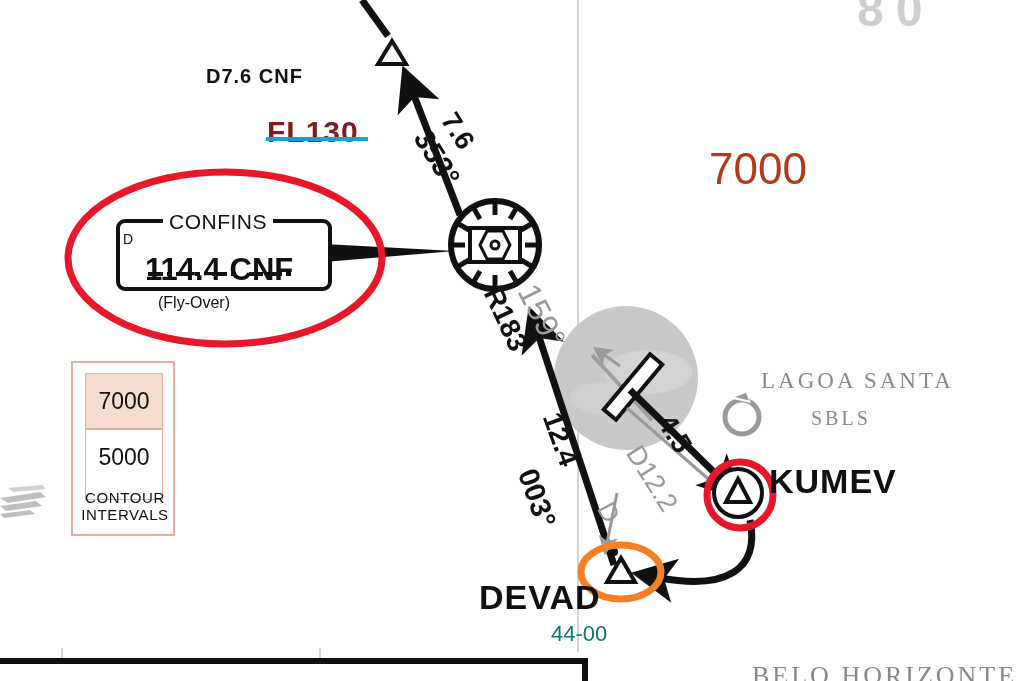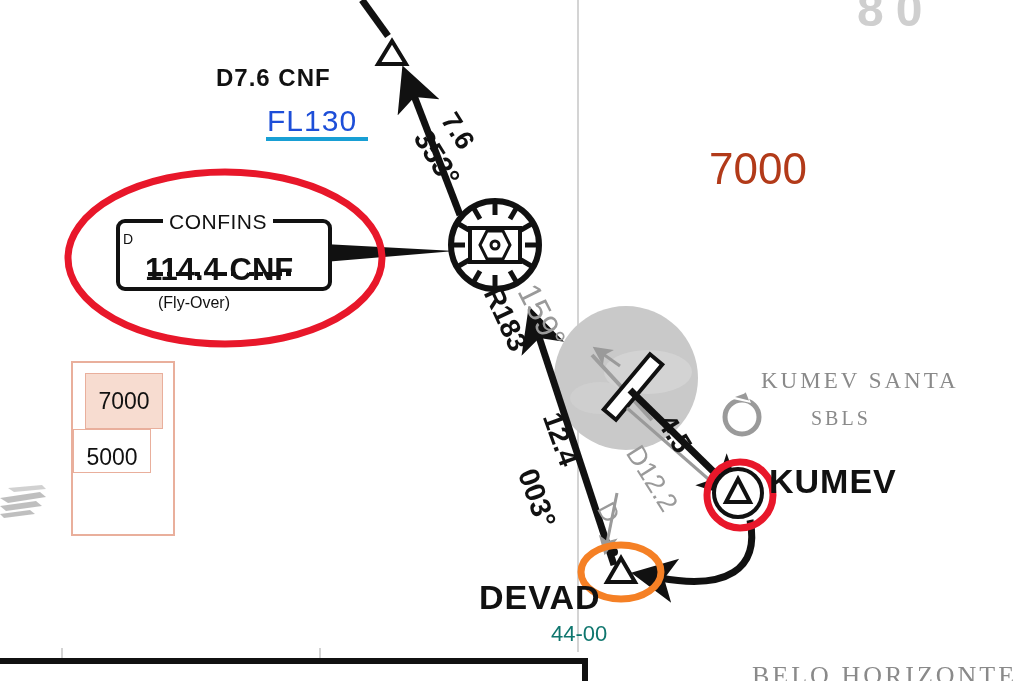--- a/index.html
+++ b/index.html
@@ -8,21 +8,21 @@
     font-family:"Liberation Sans", sans-serif;
     -webkit-font-smoothing:antialiased;
   }
   #chart-root{position:absolute;left:0;top:0;width:1023px;height:681px;background:#fff;}
   svg.layer{position:absolute;left:0;top:0;width:1023px;height:681px;overflow:visible;}
 
   .txt{position:absolute;white-space:pre;line-height:1;}
 
   
   .t-fix-black{font-weight:bold;color:#111111;letter-spacing:1px;}
-  .t-cyan{font-weight:normal;color:#1d4ed8;letter-spacing:1px;}
+  .t-cyan{font-weight:bold;color:#7f1d1d;letter-spacing:1px;margin-top:11px;}
   .t-gray-serif{font-family:"Liberation Serif", serif;color:#8a8a8a;letter-spacing:3px;}
   .t-gray{color:#0f766e;}
   .t-rust{color:#B23A19;}
   .t-lgray{color:#cfcfcf;font-weight:bold;}
   .t-rot{font-weight:bold;color:#111;transform-origin:0 0;}
   .t-rot-gray{color:#9a9a9a;transform-origin:0 0;}
 
   
   #navaid-box{
     position:absolute;left:116px;top:219px;width:208px;height:64px;
@@ -42,21 +42,21 @@
   
   #contour-legend{
     position:absolute;left:71px;top:361px;width:104px;height:175px;
     border:2px solid #E9AF9C;background:#fff;box-sizing:border-box;
   }
   #contour-cell-7000{
     position:absolute;left:12px;top:10px;width:78px;height:56px;
     background:#F7DCD0;border:1px solid #E9AF9C;box-sizing:border-box;
   }
   #contour-cell-5000{
-    position:absolute;left:0;top:66px;width:78px;height:44px;
+    position:absolute;left:12px;top:66px;width:78px;height:71px;
     background:#fff;border:1px solid #E9AF9C;box-sizing:border-box;
   }
   .contour-val{position:absolute;width:100%;text-align:center;top:14px;font-size:23px;color:#111;}
   #contour-caption{
     position:absolute;left:0;top:126px;width:104px;text-align:center;
     font-size:15px;color:#111;letter-spacing:.6px;line-height:17px;
   }
 </style>
 </head>
 <body>
@@ -157,41 +157,41 @@
       <polygon points="738,479 750,502 726,502" fill="#ffffff" stroke="#111111" stroke-width="4"></polygon>
     </g>
   </svg>
 
   <svg class="layer">
     <ellipse cx="225" cy="258" rx="157" ry="86" fill="none" stroke="#E8172A" stroke-width="7"></ellipse>
     <circle cx="740" cy="495" r="33" fill="none" stroke="#E8172A" stroke-width="7"></circle>
     <ellipse cx="621" cy="572" rx="40" ry="27" fill="none" stroke="#F58025" stroke-width="7"></ellipse>
   </svg>
 
-  <div class="txt t-fix-black" style="left:216px;top:66px;font-size:24px;">D7.6 CNF</div>
+  <div class="txt t-fix-black" style="left:206px;top:66px;font-size:20px;">D7.6 CNF</div>
   <div class="txt t-cyan" style="left:267px;top:106px;font-size:30px;">FL130</div>
   <div style="position:absolute;left:266px;top:137px;width:102px;height:4px;background:#189FD4;"></div>
 
   <div class="txt t-rot" style="left:459px;top:108px;font-size:27px;transform:rotate(58deg);">7.6</div>
   <div class="txt t-rot" style="left:433px;top:125px;font-size:29px;transform:rotate(58deg);">353°</div>
 
   <div class="txt t-rot" style="left:504px;top:283px;font-size:28px;transform:rotate(65deg);">R183</div>
   <div class="txt t-rot-gray" style="left:541px;top:279px;font-size:32px;transform:rotate(63deg);">159°</div>
 
   <div class="txt t-rot" style="left:564px;top:409px;font-size:28px;transform:rotate(70deg);">12.4</div>
   <div class="txt t-rot" style="left:540px;top:465px;font-size:29px;transform:rotate(70deg);">003°</div>
 
   <div class="txt t-rot" style="left:676px;top:410px;font-size:28px;transform:rotate(58deg);">4.5</div>
   <div class="txt t-rot-gray" style="left:644px;top:441px;font-size:27px;transform:rotate(58deg);">D12.2</div>
   <div class="txt t-rot-gray" style="left:616px;top:498px;font-size:26px;transform:rotate(62deg);">D</div>
 
   <div class="txt t-fix-black" style="left:479px;top:580px;font-size:34px;">DEVAD</div>
   <div class="txt t-fix-black" style="left:769px;top:464px;font-size:34px;">KUMEV</div>
 
-  <div class="txt t-gray-serif" style="left:761px;top:369px;font-size:23px;">KUMEV SANTA</div>
+  <div class="txt t-gray-serif" style="left:761px;top:369px;font-size:23px;">LAGOA SANTA</div>
   <div class="txt t-gray-serif" style="left:811px;top:408px;font-size:20px;">SBLS</div>
   <div class="txt t-gray-serif" style="left:752px;top:663px;font-size:26px;">BELO HORIZONTE</div>
 
   <div class="txt t-rust" style="left:709px;top:147px;font-size:44px;">7000</div>
   <div class="txt t-lgray" style="left:857px;top:-14px;font-size:48px;letter-spacing:12px;">80</div>
 
   <div class="txt t-gray" style="left:551px;top:623px;font-size:22px;">44-00</div>
 
   <div id="navaid-box"></div>
   <div id="navaid-ident-name">CONFINS</div>
@@ -214,15 +214,19 @@
     <div class="morse" style="left:286px;top:272px;width:5px;"></div>
   </div>
 
   <div id="contour-legend">
     <div id="contour-cell-7000">
       <div class="contour-val">7000</div>
     </div>
     <div id="contour-cell-5000">
       <div class="contour-val">5000</div>
     </div>
+    <div id="contour-caption">
+      <span>CONTOUR</span><br>
+      <span>INTERVALS</span>
+    </div>
   </div>
 
 </div>
 
 </body></html>

